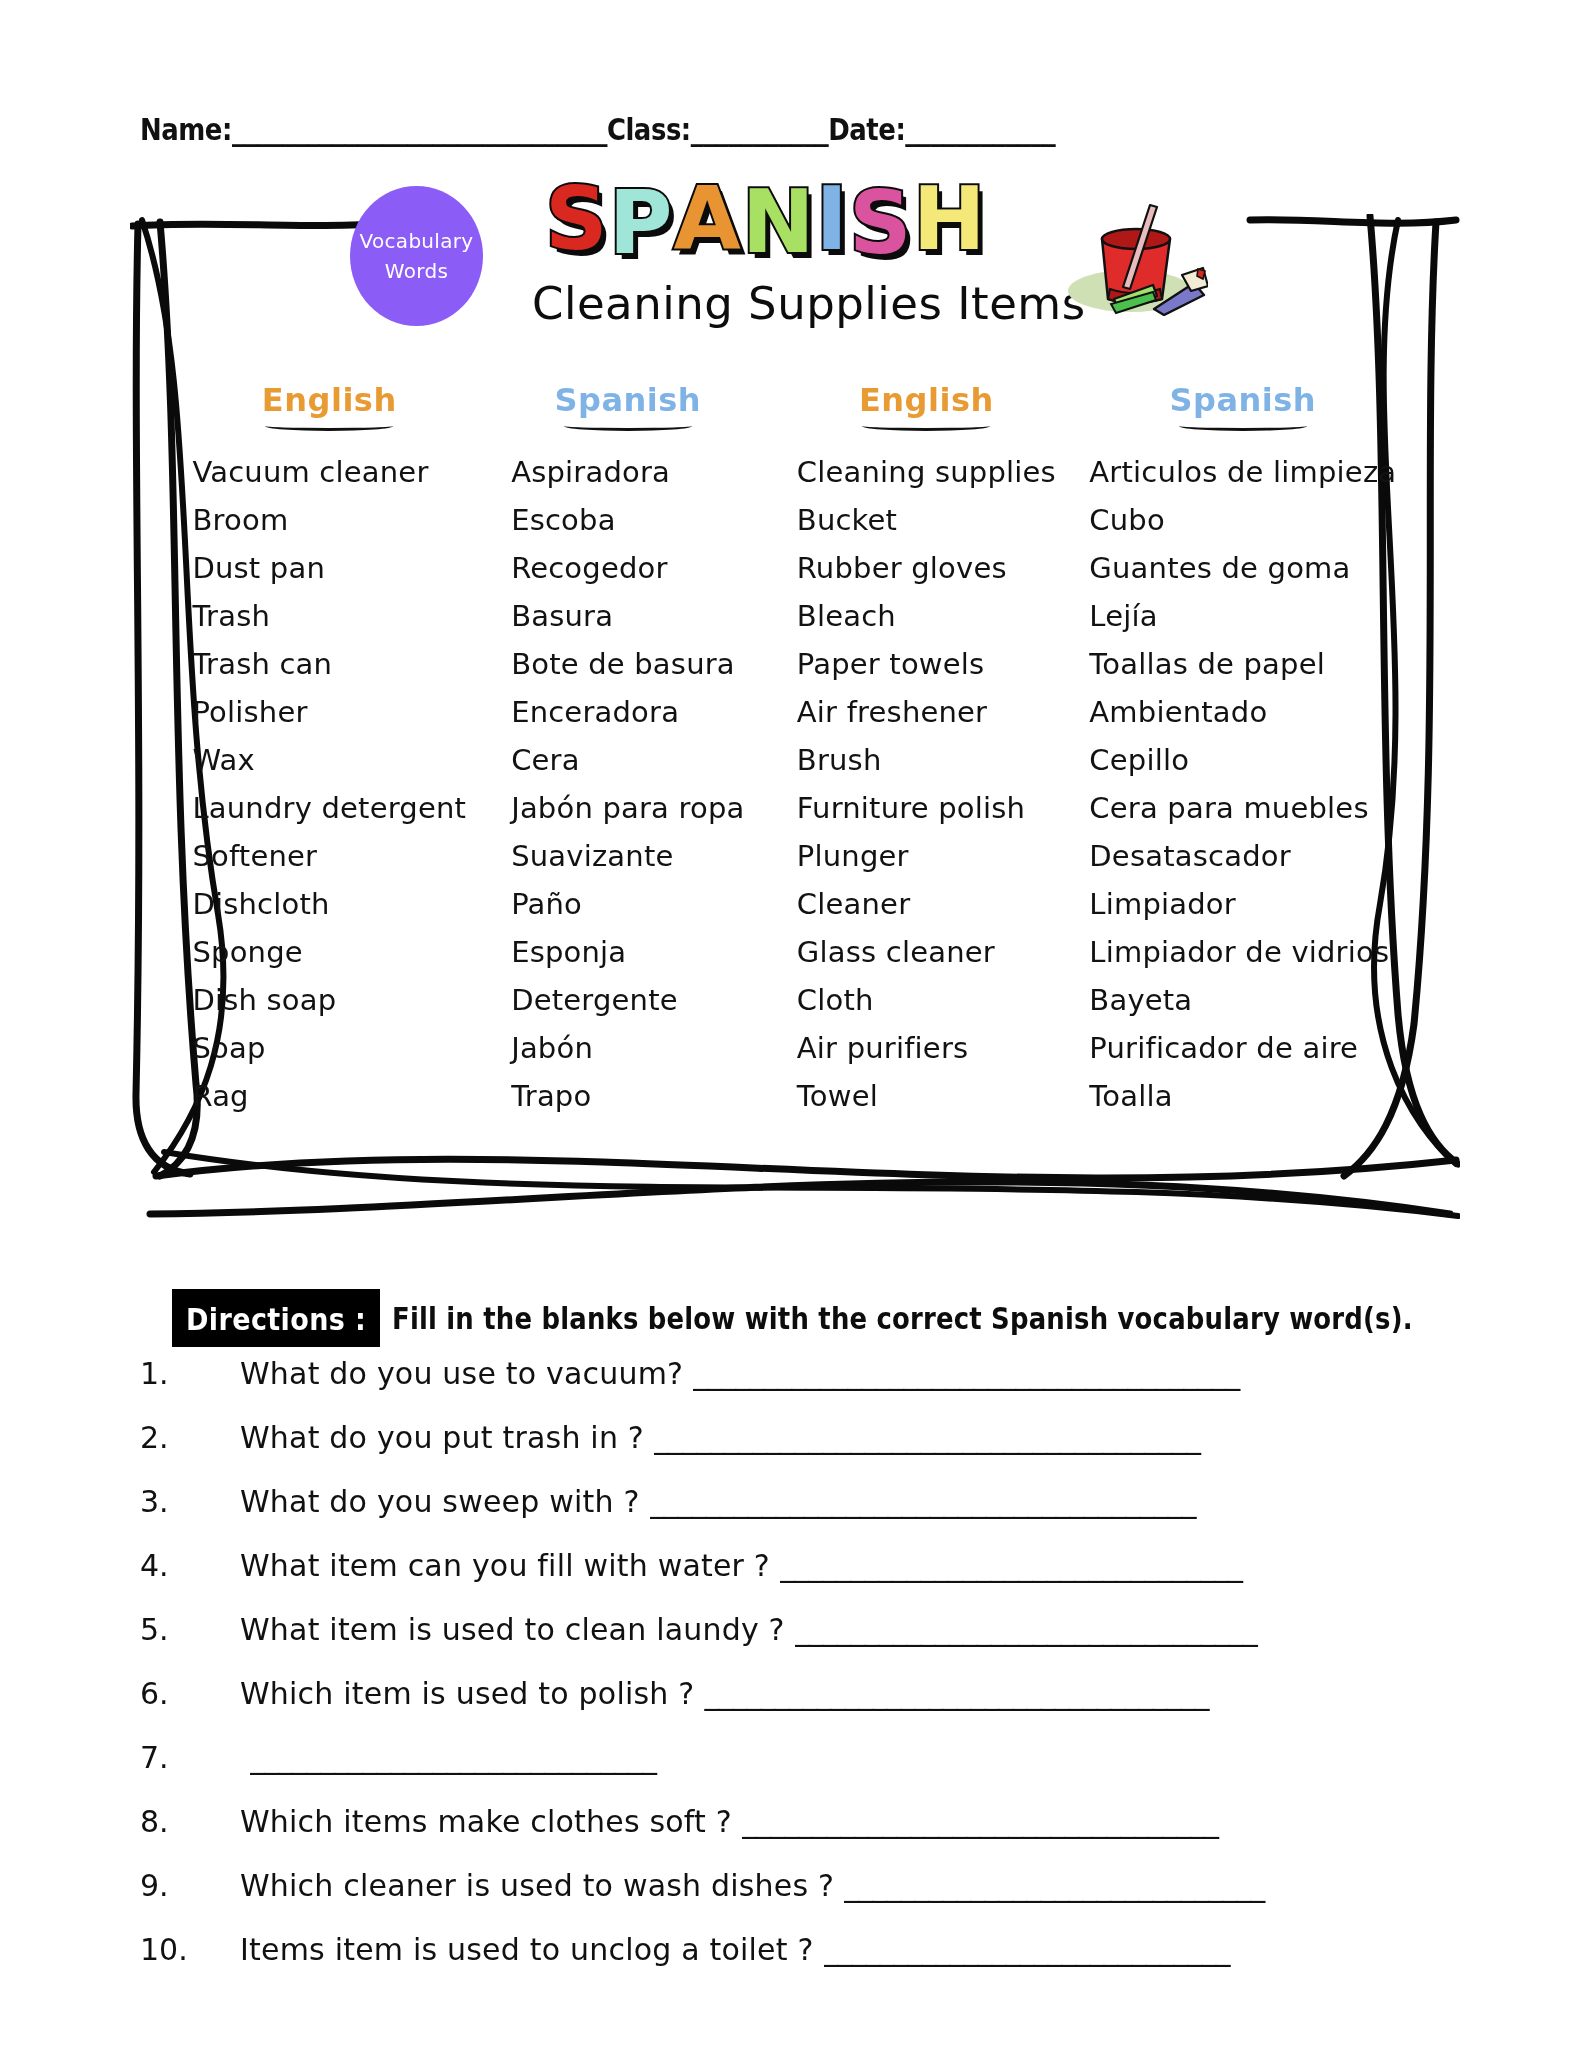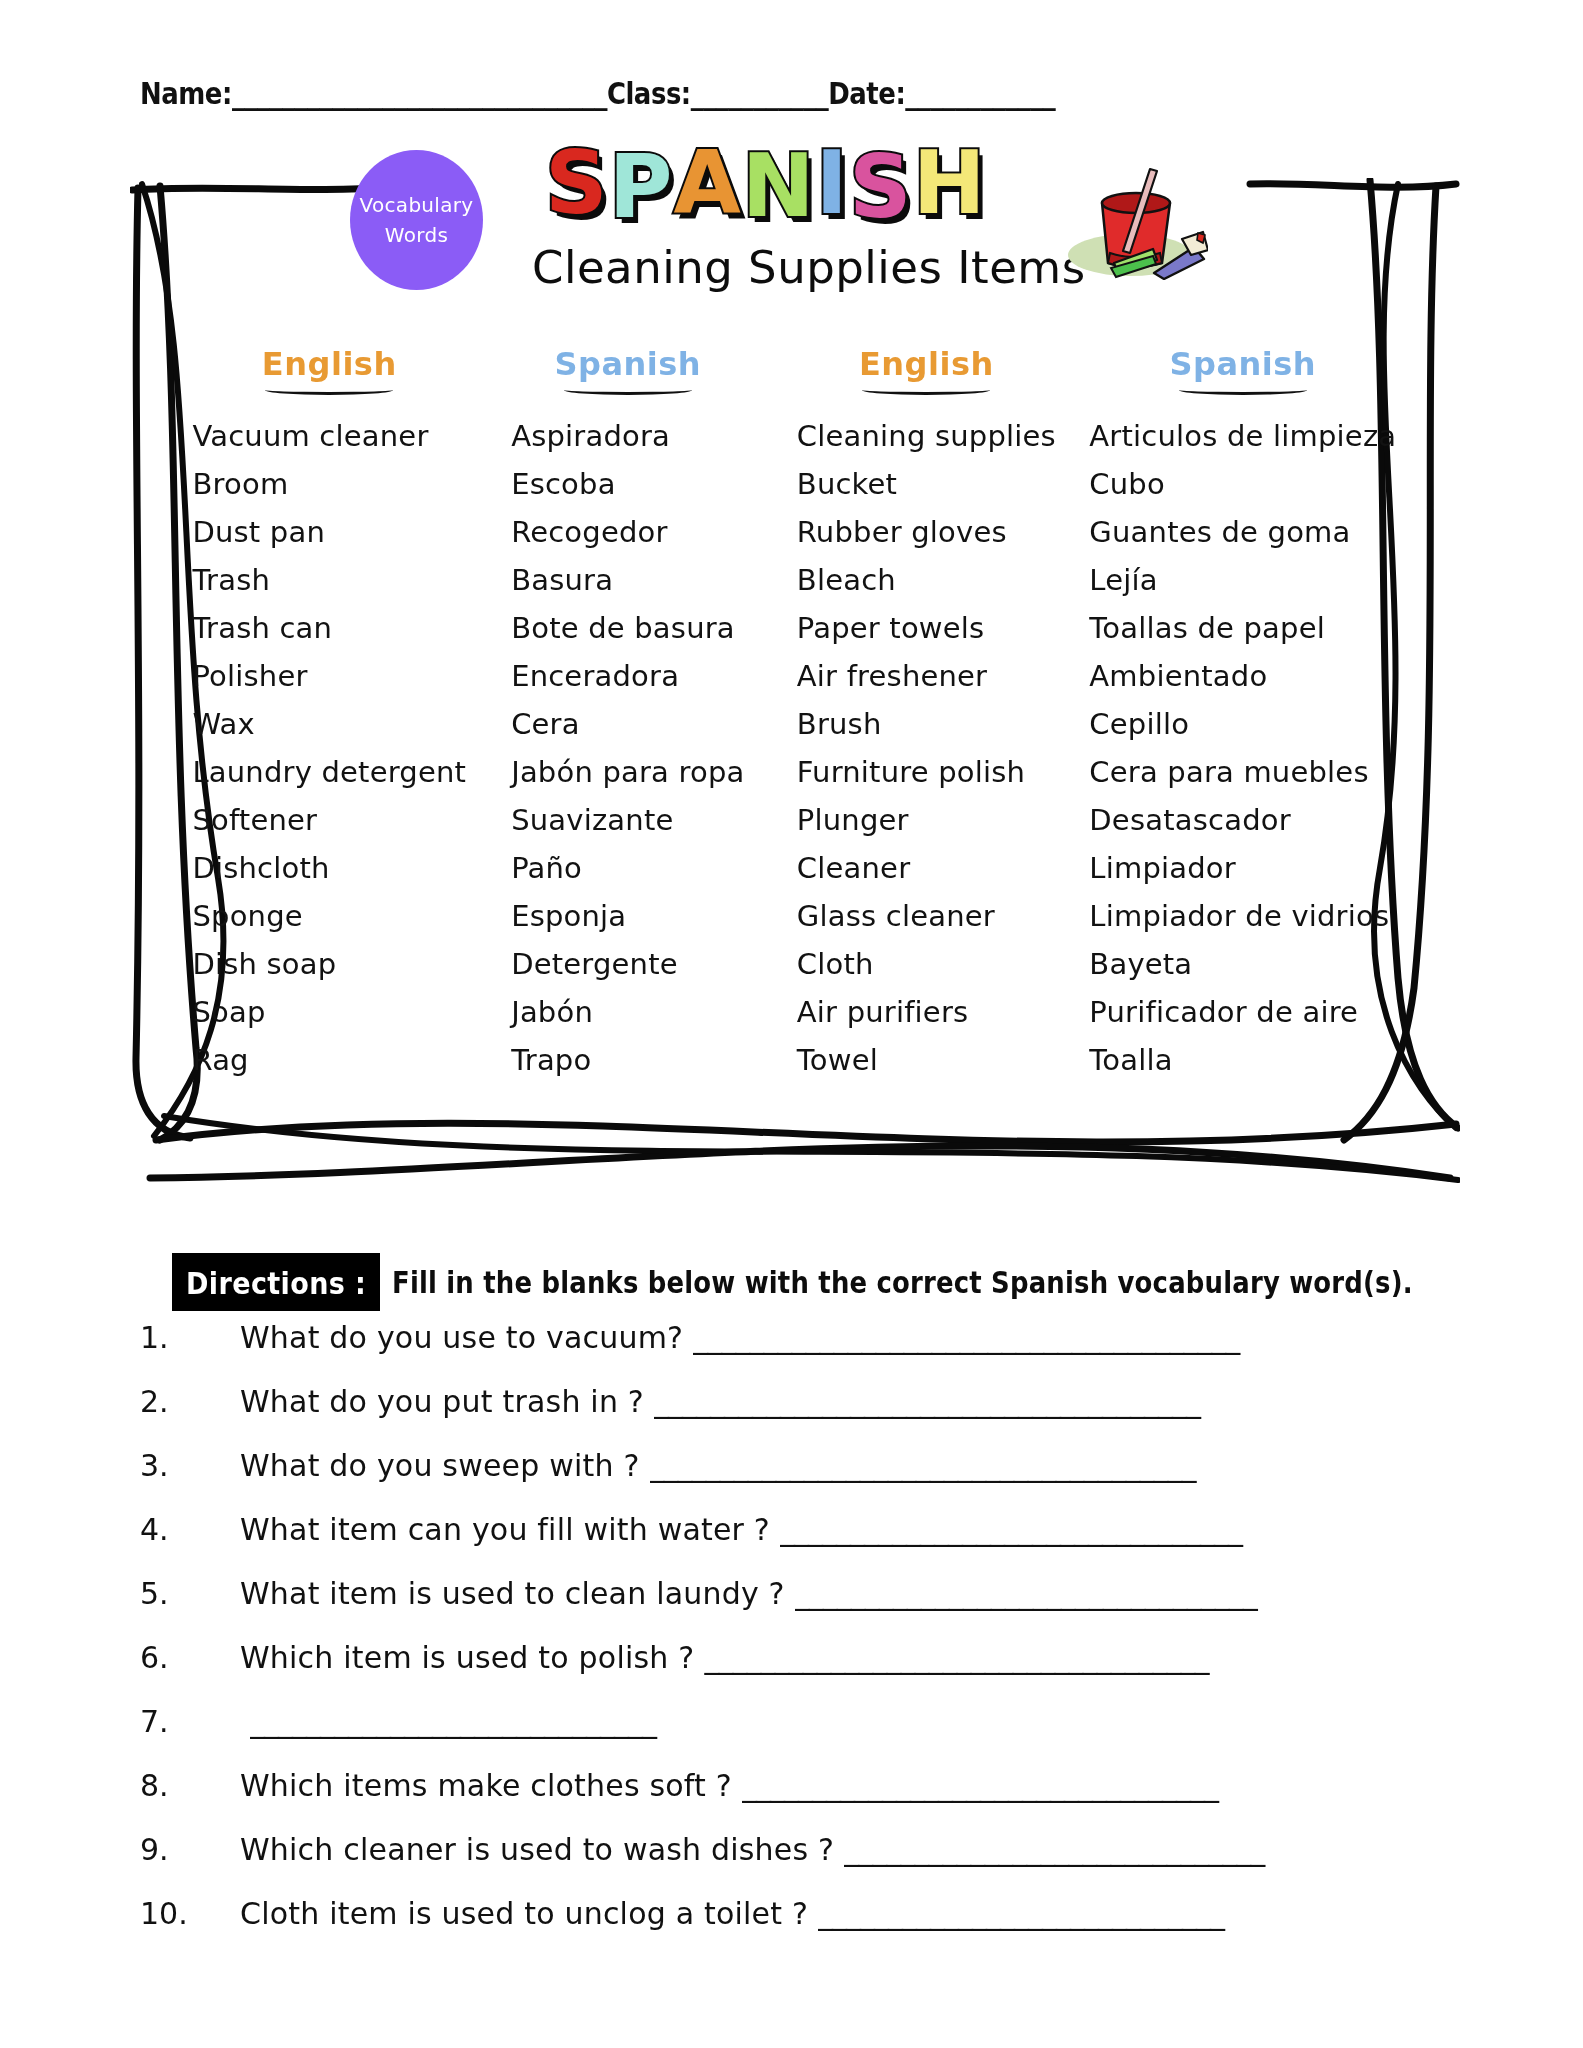--- a/index.html
+++ b/index.html
@@ -11,20 +11,21 @@
     width: 1583px;
     height: 2048px;
     position: relative;
     font-family: "DejaVu Sans", sans-serif;
     overflow: hidden;
   }
   .page {
     position: absolute;
     inset: 0;
     background: #fff;
+    margin-top: 36px;
   }
 
   
   .nameline {
     position: absolute;
     left: 140px;
     top: 75px;
     width: 1320px;
     font-family: "DejaVu Sans Condensed", "Liberation Sans Narrow", "Liberation Sans", sans-serif;
     font-size: 31px;
@@ -416,18 +417,18 @@
         <div class="qtext">Which items make clothes soft ?</div>
         <div class="qblank">__________________________________</div>
       </div>
       <div class="qrow">
         <div class="qnum">9.</div>
         <div class="qtext">Which cleaner is used to wash dishes ?</div>
         <div class="qblank">______________________________</div>
       </div>
       <div class="qrow">
         <div class="qnum">10.</div>
-        <div class="qtext">Cloth item is used to unclog a toilet ?</div>
+        <div class="qtext">Items item is used to unclog a toilet ?</div>
         <div class="qblank">_____________________________</div>
       </div>
     </div>
 
 </div>
 
 </body></html>

